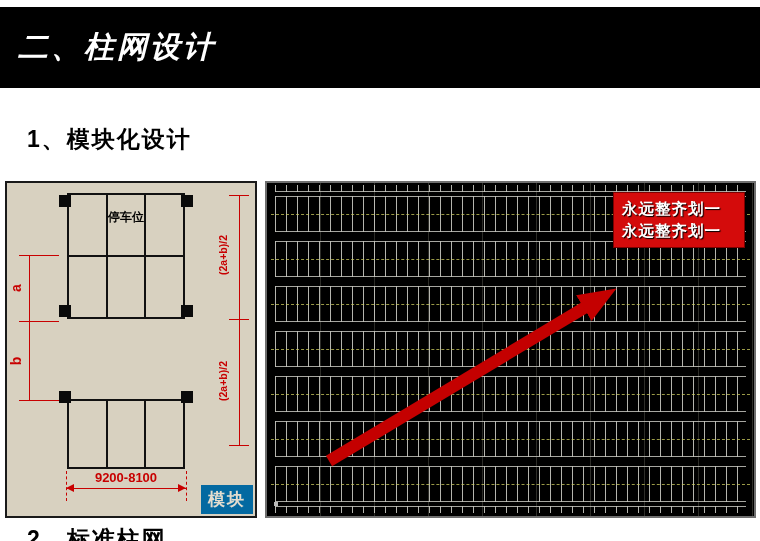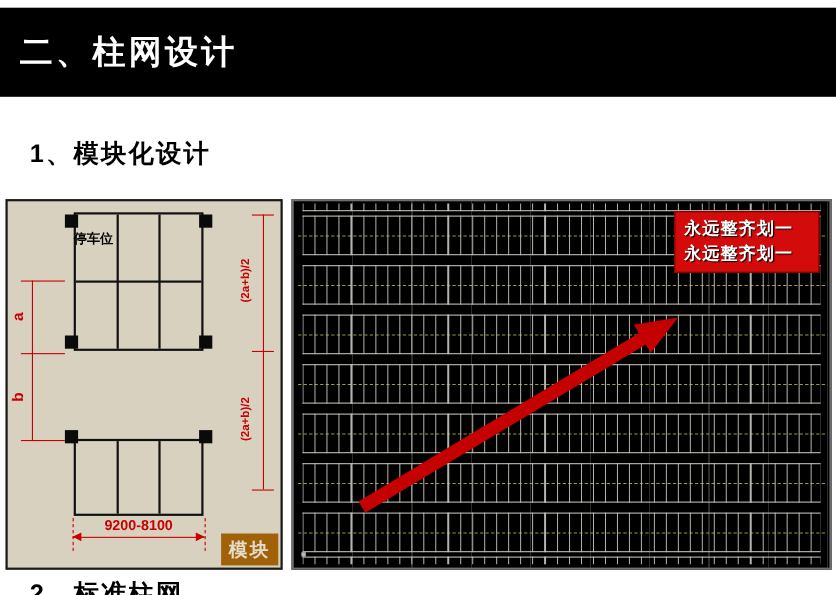--- a/index.html
+++ b/index.html
@@ -3,41 +3,41 @@
 <meta charset="utf-8">
 <style>
   * { margin:0; padding:0; box-sizing:border-box; }
   html,body { background:#ffffff; }
   body { font-family:"Liberation Sans", sans-serif; }
   .slide { position:relative; width:760px; height:541px; background:#ffffff; overflow:hidden; }
 
   
   .title-bar { position:absolute; left:0; top:7px; width:760px; height:81px; background:#000000;
                display:flex; align-items:center; padding-left:18px; }
-  .title-bar .t { color:#ffffff; font-size:30px; font-weight:bold; letter-spacing:3px; }
+  .title-bar .t { color:#ffffff; font-size:30px; font-weight:bold; letter-spacing:3px;font-style:italic; }
 
   .subtitle { position:absolute; left:27px; top:124px; font-size:23px; font-weight:bold; color:#000; letter-spacing:2px; }
   .bottom-heading { position:absolute; left:27px; top:524px; font-size:23px; font-weight:bold; color:#000; letter-spacing:2px; }
 
   
   .left-panel { position:absolute; left:5px; top:181px; width:252px; height:337px;
                 background:#d8d1c0; border:2px solid #1a1a1a; }
 
   .blk { position:absolute; border:2px solid #111; }
   .blk-upper { left:60px; top:10px; width:118px; height:126px;
     background:
       linear-gradient(#111,#111) 33% 0 / 2px 100% no-repeat,
       linear-gradient(#111,#111) 67% 0 / 2px 100% no-repeat,
       linear-gradient(#111,#111) 0 50% / 100% 2px no-repeat; }
   .blk-lower { left:60px; top:216px; width:118px; height:70px;
     background:
       linear-gradient(#111,#111) 33% 0 / 2px 100% no-repeat,
       linear-gradient(#111,#111) 67% 0 / 2px 100% no-repeat; }
 
-  .lbl { position:absolute; color:#000; font-weight:bold; text-align:left; }
+  .lbl { position:absolute; color:#000; font-weight:bold; text-align:center; }
   .stall-lbl { left:60px; top:26px; width:118px; font-size:12px; }
   .lane-lbl  { left:60px; top:168px; width:118px; font-size:13px; letter-spacing:1px; }
 
   .col-sq { position:absolute; width:12px; height:12px; background:#0a0a0a; }
 
   .red { background:#c80000; }
   .vdim-left  { position:absolute; left:22px; top:72px; width:1px; height:146px; }
   .htick { position:absolute; height:1px; width:40px; left:12px; }
   .vdim-right { position:absolute; left:232px; top:12px; width:1px; height:250px; }
   .rtick { position:absolute; height:1px; width:20px; left:222px; }
@@ -51,21 +51,21 @@
 
   .hdim-bottom { position:absolute; left:59px; top:305px; width:120px; height:1px; }
   .tri-l { position:absolute; left:59px; top:301px; width:0; height:0;
            border-top:4px solid transparent; border-bottom:4px solid transparent; border-right:8px solid #c80000; }
   .tri-r { position:absolute; left:171px; top:301px; width:0; height:0;
            border-top:4px solid transparent; border-bottom:4px solid transparent; border-left:8px solid #c80000; }
   .vdash { position:absolute; width:0; height:30px; top:288px; border-left:1px dashed #c80000; }
   .dim-w-lbl { position:absolute; left:59px; top:287px; width:120px; text-align:center;
                color:#c80000; font-weight:bold; font-size:13px; }
 
-  .module-tag { position:absolute; right:2px; bottom:2px; background:#a16207; color:#e3ddcf;
+  .module-tag { position:absolute; right:2px; bottom:2px; background:#0369a1; color:#e3ddcf;
                 font-size:17px; font-weight:bold; padding:3px 7px; letter-spacing:2px; }
 
   
   .right-panel { position:absolute; left:265px; top:181px; width:491px; height:337px;
                  background:#000000; border:2px solid #6f6f6f; }
   .vgrid { position:absolute; left:0; top:0; right:0; bottom:0;
            background:repeating-linear-gradient(90deg, transparent 0 53px, rgba(150,150,135,.30) 53px 54px); }
   .srow { position:absolute; left:8px; right:8px; height:36px;
           border-top:1px solid rgba(195,195,188,.85); border-bottom:1px solid rgba(195,195,188,.85);
           background:repeating-linear-gradient(90deg, rgba(212,212,205,.85) 0 1px, transparent 1px 11px); }

